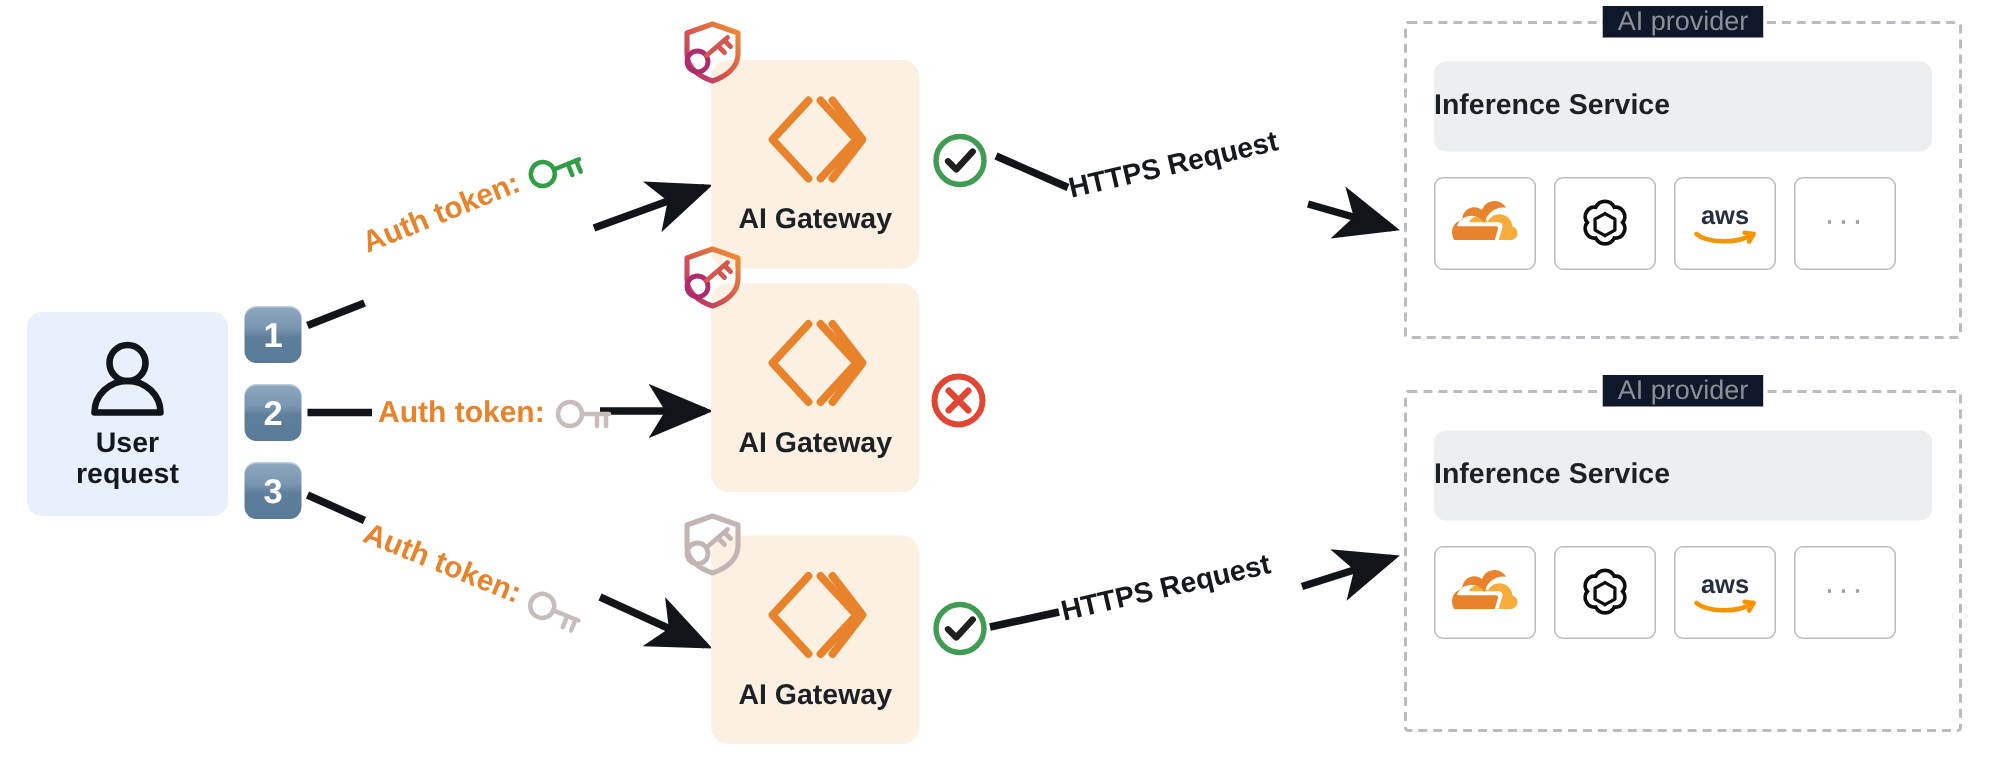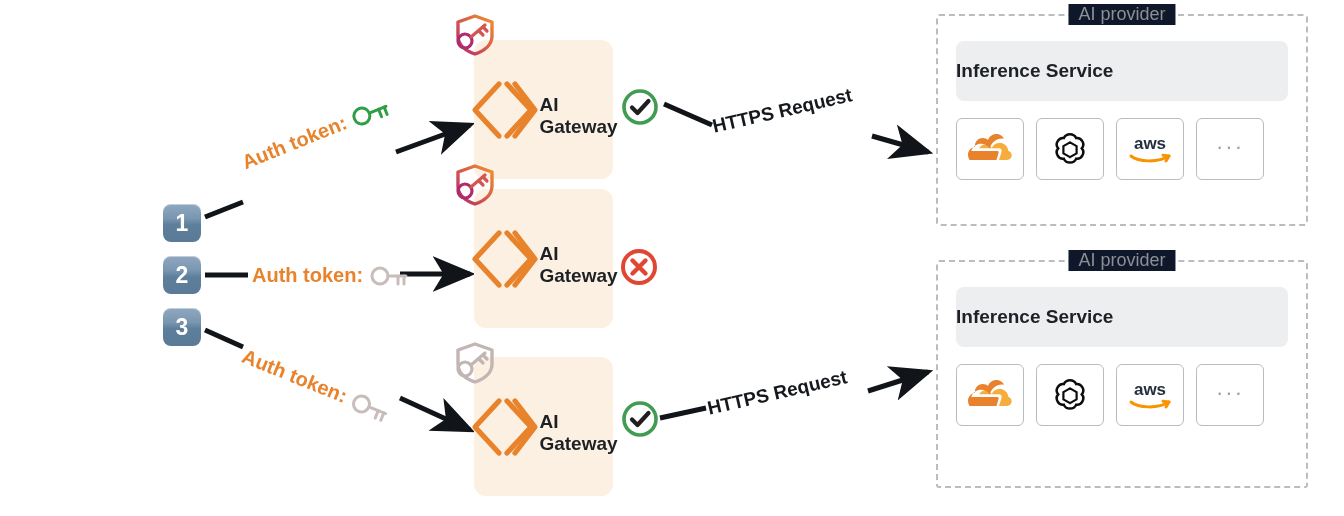--- a/index.html
+++ b/index.html
@@ -72,21 +72,21 @@
   #auth-1 { left: 243px; top: 152px; transform: rotate(-22deg); transform-origin: left center; }
   #auth-2 { left: 252px; top: 264px; }
   #auth-3 { left: 243px; top: 344px; transform: rotate(22deg); transform-origin: left center; }
 
   
   .gateway {
     width: 139px; height: 139px;
     background: #fbf0e2;
     border-radius: 12px;
     display: flex;
-    flex-direction: row;
+    flex-direction: column;
     align-items: center;
     justify-content: center;
   }
   .gateway .gw-label {
     margin-top: 12px;
     font-size: 19px;
     font-weight: bold;
     color: #1d2025;
   }
   #gateway-1 { left: 474px; top: 40px; }
@@ -200,20 +200,32 @@
 
     <line x1="664" y1="104" x2="712" y2="125" stroke="#111418" stroke-width="5"></line>
 
     <line x1="872" y1="136" x2="928" y2="152" stroke="#111418" stroke-width="5" marker-end="url(#arrowhead)"></line>
 
     <line x1="660" y1="418" x2="706" y2="408" stroke="#111418" stroke-width="5"></line>
 
     <line x1="868" y1="391" x2="928" y2="372" stroke="#111418" stroke-width="5" marker-end="url(#arrowhead)"></line>
   </svg>
 
+  <div id="user-box" class="abs">
+    <span class="user-icon">
+      <svg width="56" height="52" viewBox="0 0 56 52">
+        <circle cx="28" cy="15" r="12" fill="none" stroke="#111418" stroke-width="4.4"></circle>
+        <path d="M6,48 a22,21 0 0 1 44,0 Z" fill="none" stroke="#111418" stroke-width="4.4" stroke-linejoin="round"></path>
+      </svg>
+    </span>
+    <div class="user-label">
+      <div>User</div>
+      <div>request</div>
+    </div>
+  </div>
 
   <div id="badge-1" class="abs badge">1</div>
   <div id="badge-2" class="abs badge">2</div>
   <div id="badge-3" class="abs badge">3</div>
 
   <div id="auth-1" class="abs auth-label">
     <span>Auth token:</span>
     <span>
       <svg width="40" height="22" viewBox="0 0 40 22">
         <circle cx="10" cy="11" r="8" fill="none" stroke="#2f9e44" stroke-width="3"></circle>

